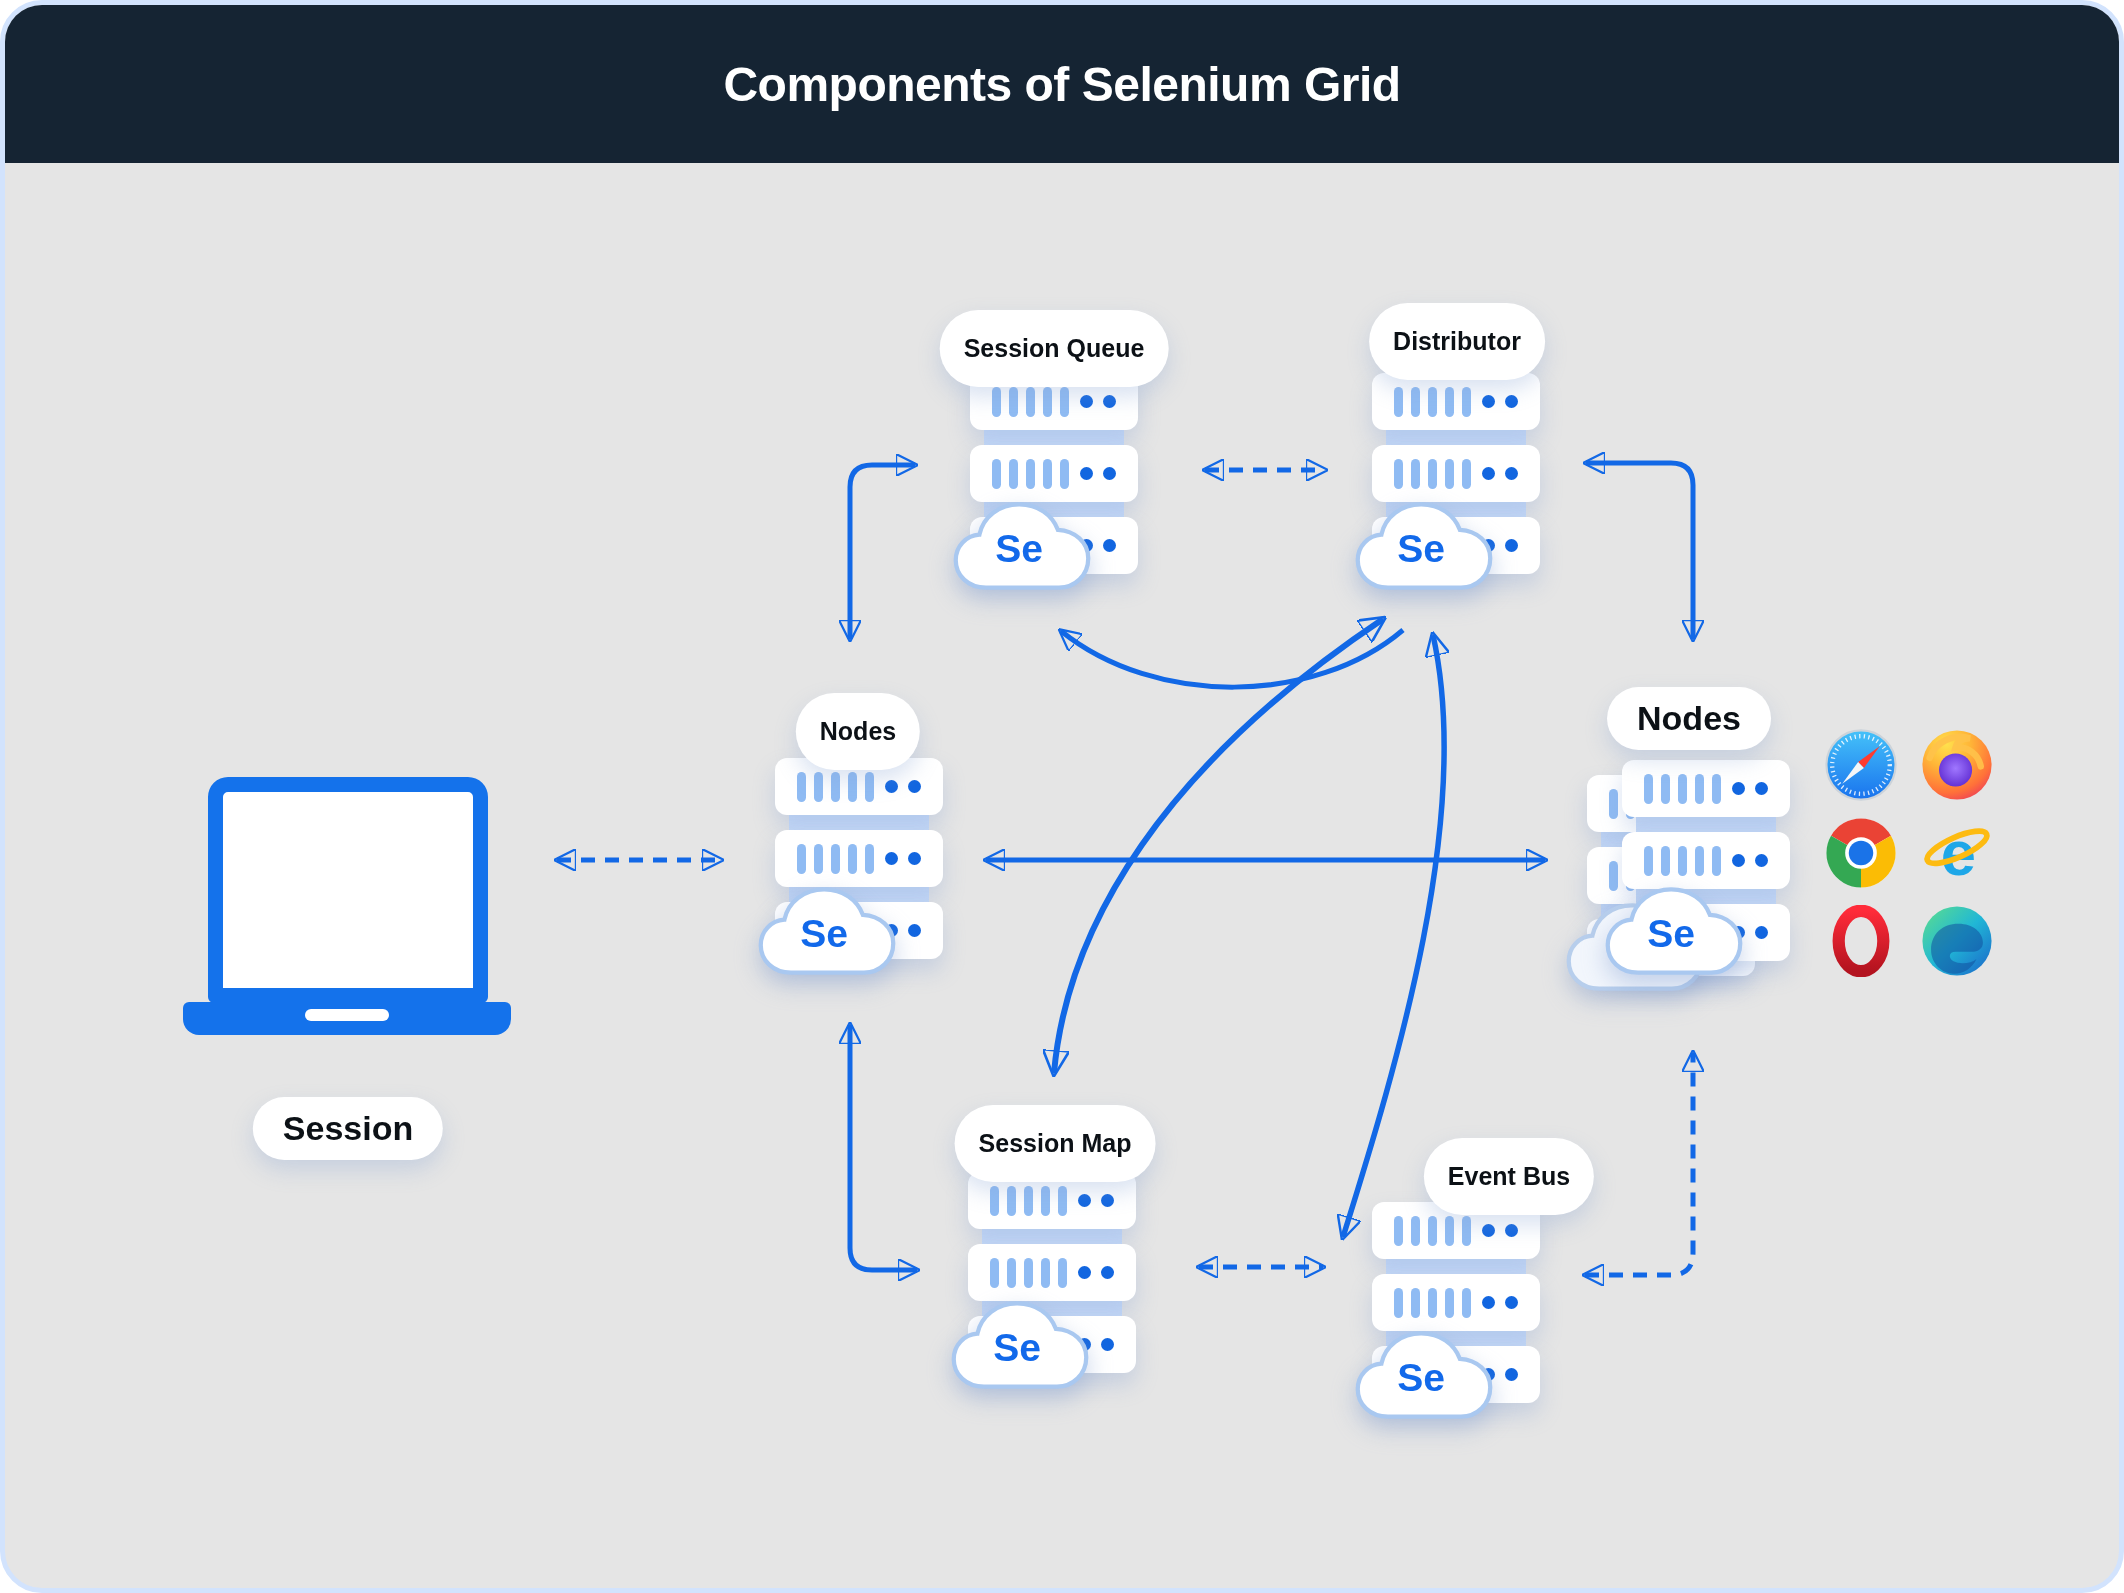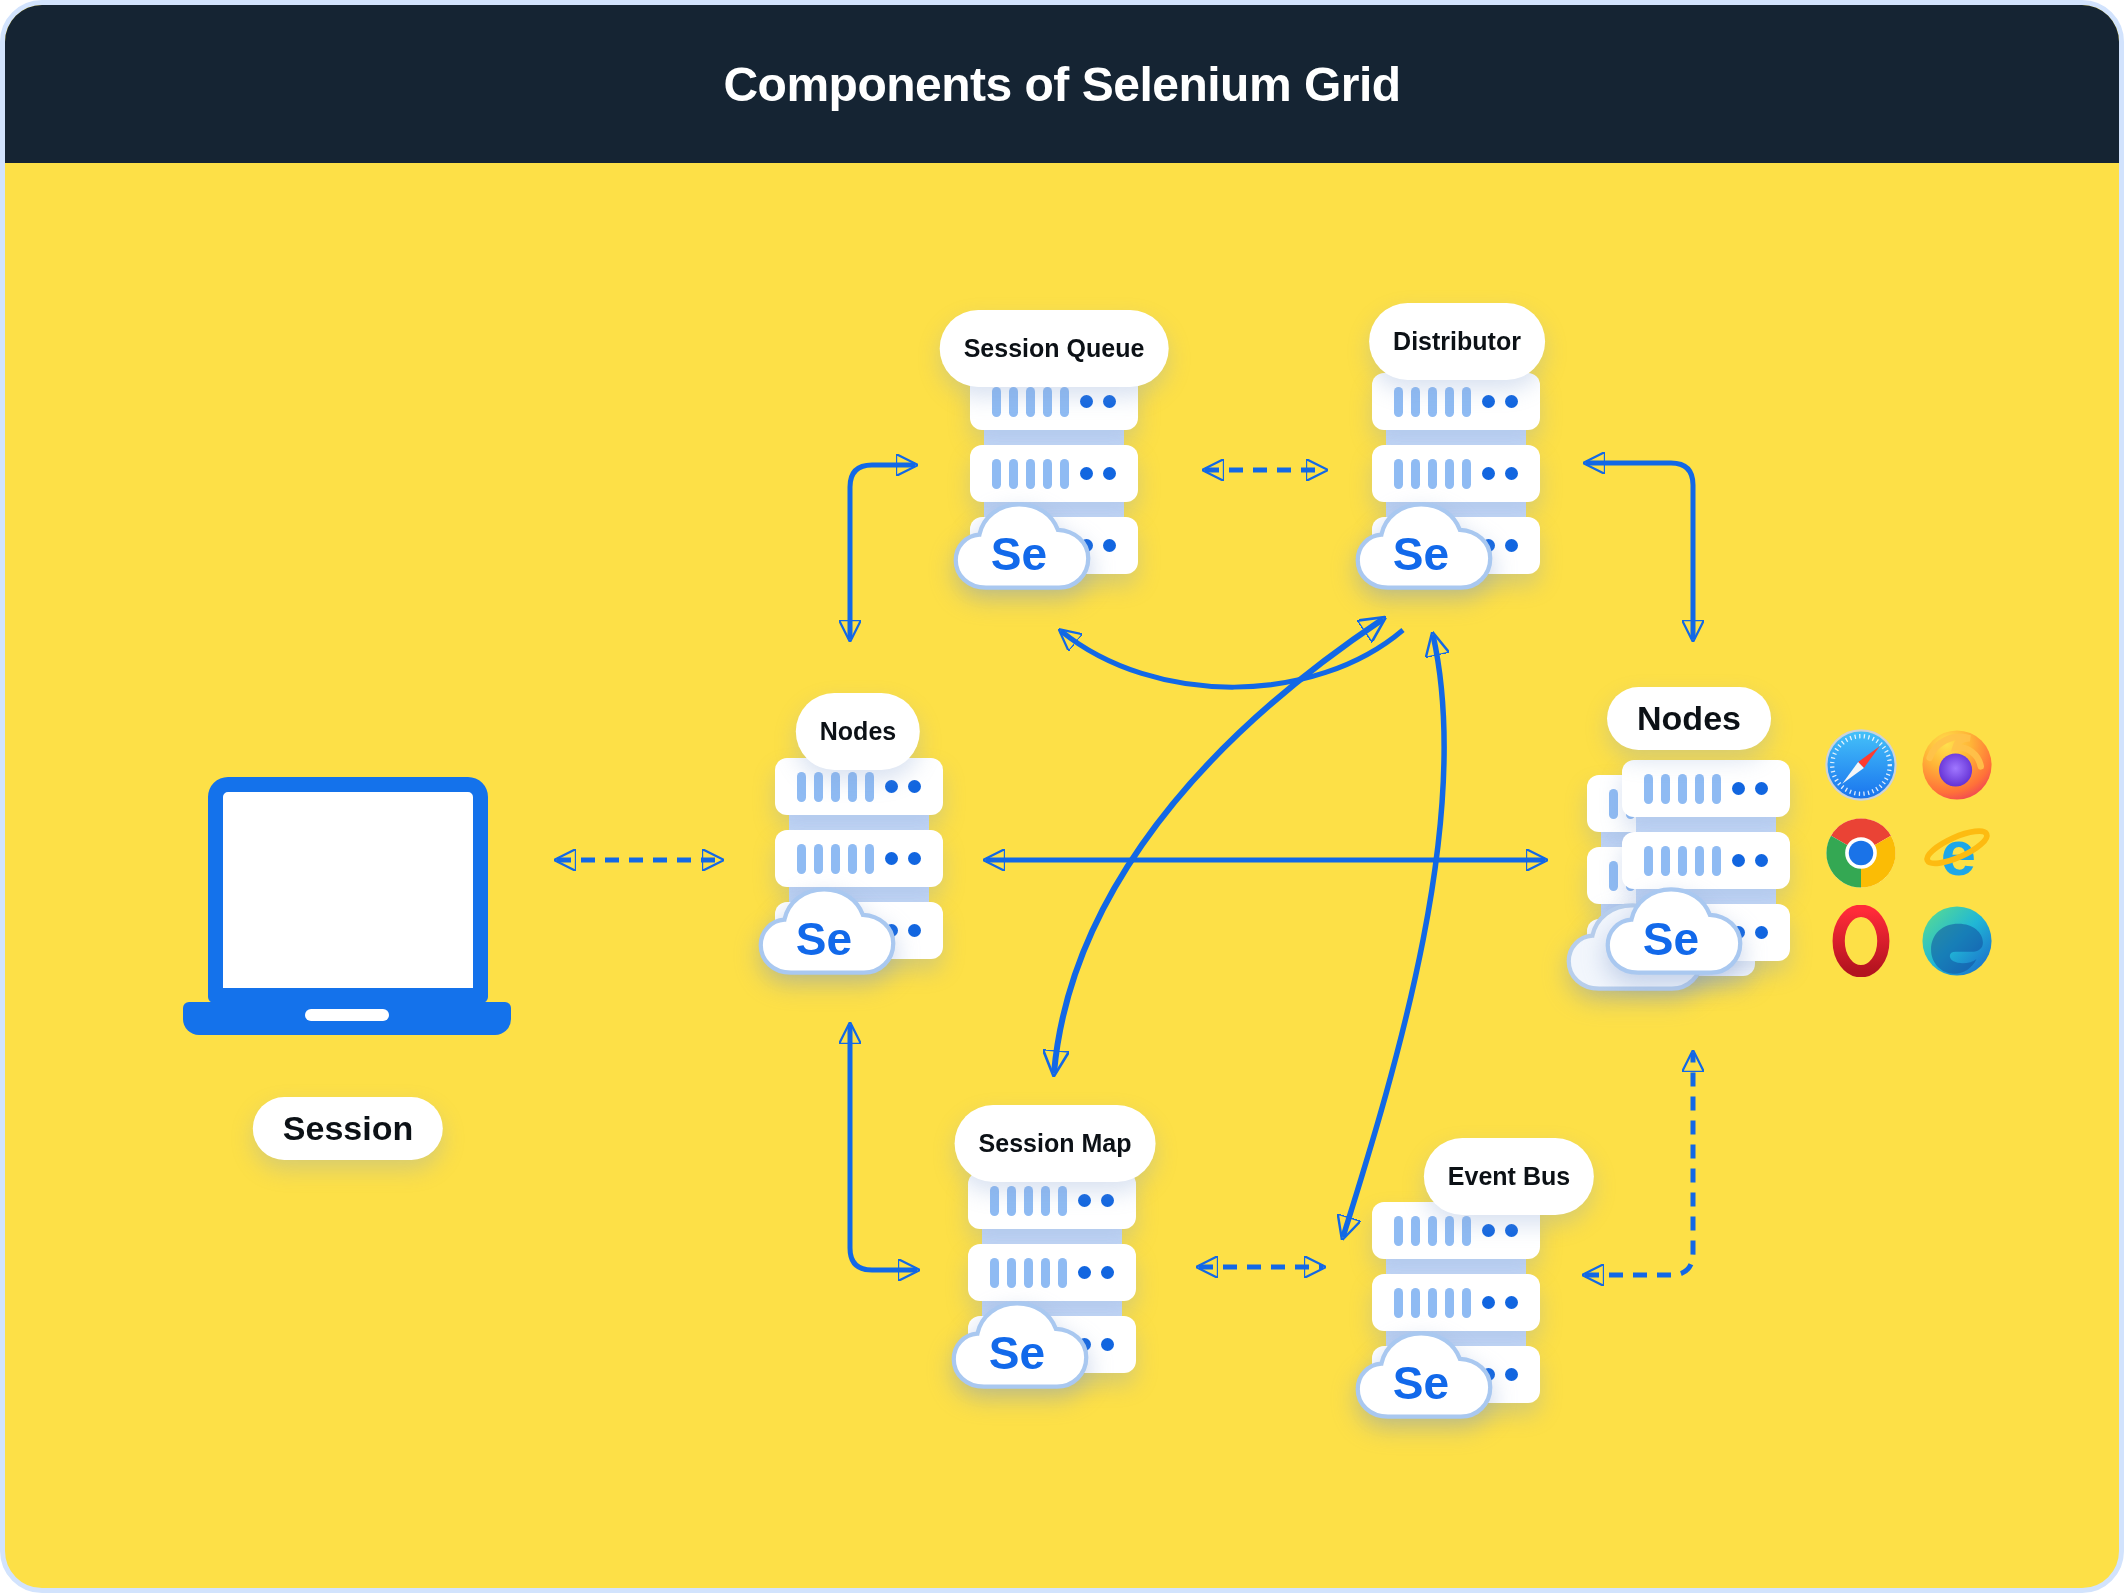--- a/index.html
+++ b/index.html
@@ -1,16 +1,16 @@
 <!DOCTYPE html>
 <html><head>
 <meta charset="utf-8">
 <style>
   html,body{margin:0;padding:0;background:#ffffff;font-family:"Liberation Sans",sans-serif;}
-  .frame{position:relative;width:2124px;height:1593px;background:#fde047;border:5px solid #d2e3fd;
+  .frame{position:relative;width:2124px;height:1593px;background:#e5e5e5;border:5px solid #d2e3fd;
          border-radius:42px;overflow:hidden;box-sizing:border-box;}
   
   .hdr{position:absolute;left:0;top:0;width:100%;height:158px;background:#152433;
        display:flex;align-items:center;justify-content:center;}
   .hdr h1{margin:0;color:#ffffff;font-size:48px;font-weight:700;letter-spacing:-0.5px;}
   
   .arrows{position:absolute;left:0;top:0;width:2124px;height:1593px;z-index:1;}
   .arrows path{fill:none;stroke:#1268e6;}
   .solid5{stroke-width:5px;}
   .solid6{stroke-width:6px;}
@@ -29,21 +29,21 @@
   .strip{height:15px;width:calc(100% - 28px);margin:0 auto;background:#c9dcf9;position:relative;z-index:1;}
   .bars{display:flex;gap:8px;}
   .bars i{width:9px;height:30px;border-radius:5px;background:#8fbbf3;}
   .leds{display:flex;gap:10px;margin-left:auto;}
   .leds i{width:13px;height:13px;border-radius:50%;background:#1266e0;}
   .cloud{position:absolute;width:148px;height:106px;z-index:3;}
   .cloud.back{z-index:2;filter:saturate(.9) brightness(.99);}
   .cloud svg{position:absolute;left:0;top:0;width:100%;height:100%;
              filter:drop-shadow(0 10px 12px rgba(120,150,205,.4));}
   .cloud .se{position:absolute;left:0;right:6px;top:34px;text-align:center;font-weight:700;
-             font-size:46px;color:#1269ea;}
+             font-size:39px;color:#1269ea;}
   
   .lap-screen{position:absolute;left:203px;top:772px;width:280px;height:226px;box-sizing:border-box;
               border:15px solid #1472eb;background:#ffffff;border-radius:20px 20px 6px 6px;}
   .lap-base{position:absolute;left:178px;top:997px;width:328px;height:33px;background:#1472eb;
             border-radius:6px 6px 16px 16px;}
   .lap-notch{position:absolute;left:50%;top:7px;transform:translateX(-50%);width:84px;height:12px;
              background:#ffffff;border-radius:7px;}
   
   .browsers{position:absolute;left:1820px;top:724px;display:grid;
             grid-template-columns:72px 72px;grid-auto-rows:72px;column-gap:24px;row-gap:16px;z-index:2;}

